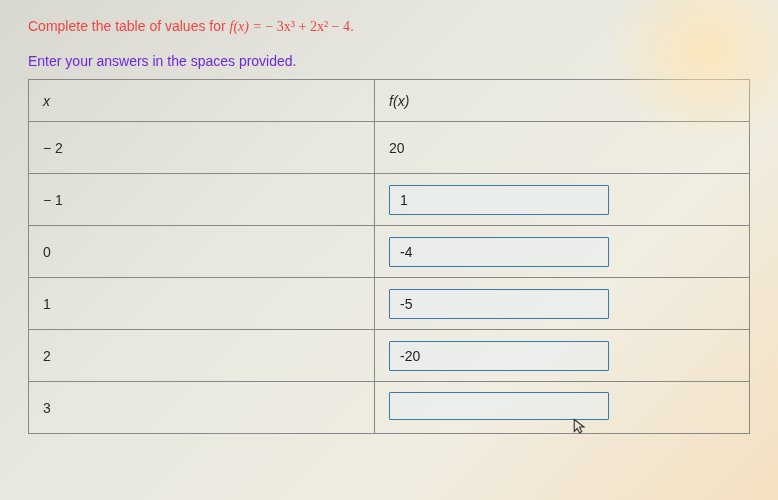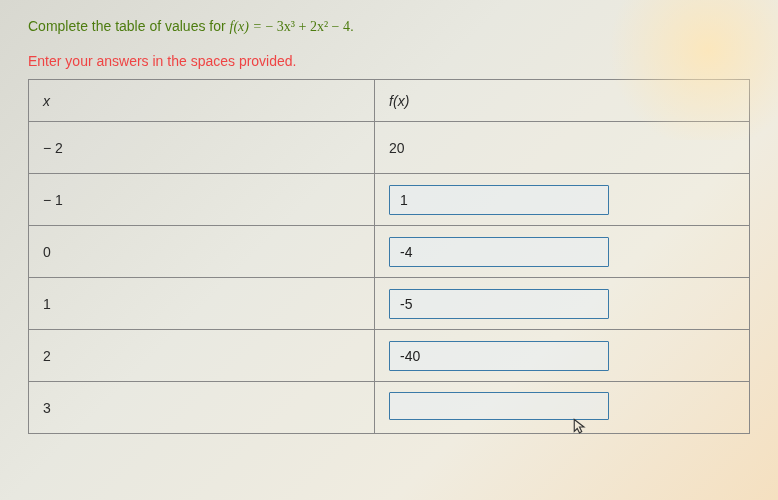--- a/index.html
+++ b/index.html
@@ -16,27 +16,27 @@
     .glare {
       position: absolute;
       top: -40px; right: -40px;
       width: 220px; height: 180px;
       background: radial-gradient(circle, rgba(255,230,180,0.8) 0%, rgba(255,230,180,0) 70%);
       pointer-events: none;
     }
     .question {
       font-size: 14px;
       margin-bottom: 18px;
-      color: #4d7c0f;
+      color: #ef4444;
     }
     .var, .fx { font-style: italic; }
     .eq { font-family: 'Times New Roman', serif; }
     .instruction {
       font-size: 14px;
-      color: #ef4444;
+      color: #6d28d9;
       margin-bottom: 10px;
     }
     table {
       border-collapse: collapse;
       width: 100%;
       background: rgba(255,255,255,0.05);
     }
     td {
       border: 1px solid #888;
       padding: 10px 14px;
@@ -104,21 +104,21 @@
     </tr>
     <tr>
       <td class="xcol">1</td>
       <td class="fxcol">
         <span class="input-box">-5</span>
       </td>
     </tr>
     <tr>
       <td class="xcol">2</td>
       <td class="fxcol">
-        <span class="input-box">-40</span>
+        <span class="input-box">-20</span>
       </td>
     </tr>
     <tr>
       <td class="xcol">3</td>
       <td class="fxcol">
         <span class="input-box"></span>
       </td>
     </tr>
   </tbody>
 </table>

